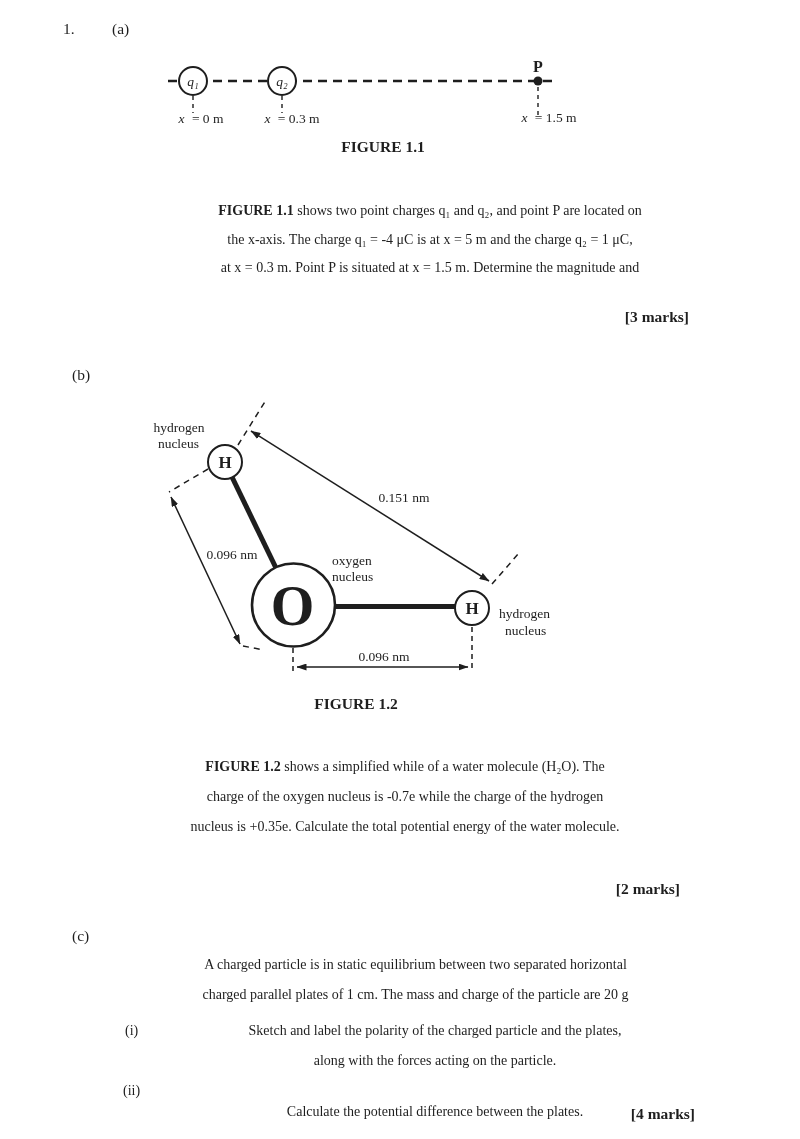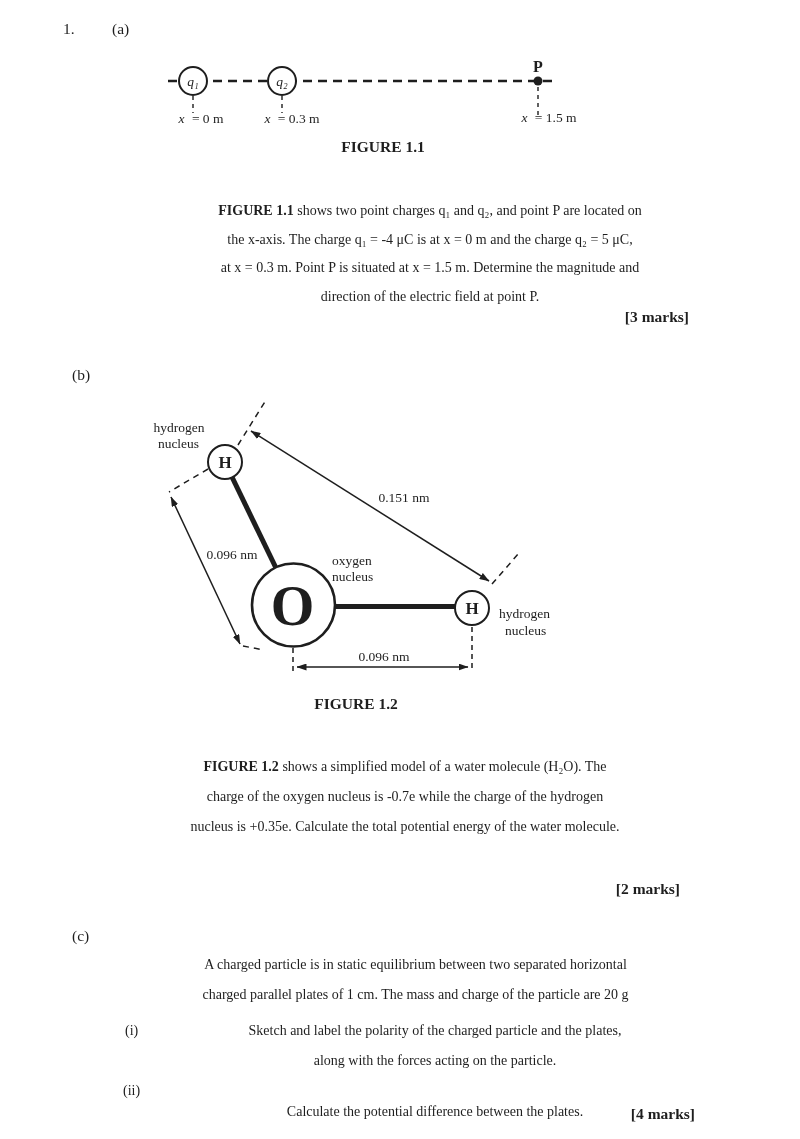--- a/index.html
+++ b/index.html
@@ -54,23 +54,22 @@
     <text x="399" y="77" text-anchor="middle" font-size="13.5">
       <tspan class="sv-italic">x</tspan>
       <tspan dx="4">= 1.5 m</tspan>
     </text>
 
     <text x="233" y="107" text-anchor="middle" font-size="15.5" class="sv-bold">FIGURE 1.1</text>
   </svg>
 
   <div class="abs body-text lh-a" style="left:165px;top:197px;width:530px;">
     <div><span class="bold">FIGURE 1.1</span><span> shows two point charges q₁ and q₂, and point P are located on</span></div>
-    <div>the x-axis. The charge q₁ = -4 μC is at x = 0 m and the charge q₂ = 5 μC,</div>
+    <div>the x-axis. The charge q₁ = -4 μC is at x = 5 m and the charge q₂ = 1 μC,</div>
     <div>at x = 0.3 m. Point P is situated at x = 1.5 m. Determine the magnitude and</div>
-    <div>direction of the electric field at point P.</div>
   </div>
   <div class="abs marks" style="left:165px;top:308px;width:524px;">[3 marks]</div>
 
   <div class="abs part-label" style="left:72px;top:366px;">(b)</div>
 
   <svg class="abs" style="left:140px;top:390px;" width="440" height="330" viewBox="0 0 440 330">
     <defs>
       <marker id="arrowhead" viewBox="0 0 10 7" refX="9.5" refY="3.5" markerWidth="10" markerHeight="7" orient="auto-start-reverse" markerUnits="userSpaceOnUse">
         <path d="M0,0 L10,3.5 L0,7 Z" fill="#1e1e1e"></path>
       </marker>
@@ -104,21 +103,21 @@
     <text x="192" y="175" font-size="13.5">oxygen</text>
     <text x="192" y="191" font-size="13.5">nucleus</text>
     <text x="359" y="228" font-size="13.5">hydrogen</text>
     <text x="365" y="245" font-size="13.5">nucleus</text>
     <text x="244" y="271" text-anchor="middle" font-size="13.5">0.096 nm</text>
 
     <text x="216" y="319" text-anchor="middle" font-size="15.5" class="sv-bold">FIGURE 1.2</text>
   </svg>
 
   <div class="abs body-text lh-b" style="left:125px;top:752px;width:560px;">
-    <div><span class="bold">FIGURE 1.2</span><span> shows a simplified model of a water molecule (H₂O). The</span></div>
+    <div><span class="bold">FIGURE 1.2</span><span> shows a simplified while of a water molecule (H₂O). The</span></div>
     <div>charge of the oxygen nucleus is -0.7e while the charge of the hydrogen</div>
     <div>nucleus is +0.35e. Calculate the total potential energy of the water molecule.</div>
   </div>
   <div class="abs marks" style="left:125px;top:880px;width:555px;">[2 marks]</div>
 
   <div class="abs part-label" style="left:72px;top:927px;">(c)</div>
   <div class="abs body-text lh-b" style="left:133px;top:926px;width:565px;margin-top:24px;">
     <div>A charged particle is in static equilibrium between two separated horizontal</div>
     <div>charged parallel plates of 1 cm. The mass and charge of the particle are 20 g</div>
   </div>

